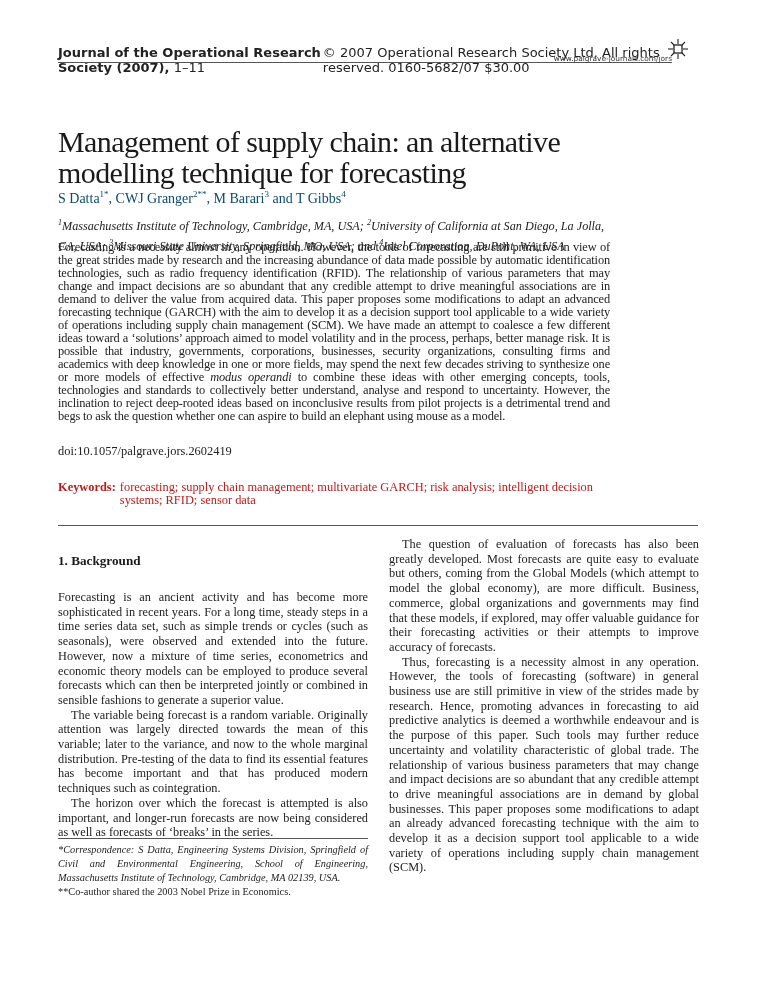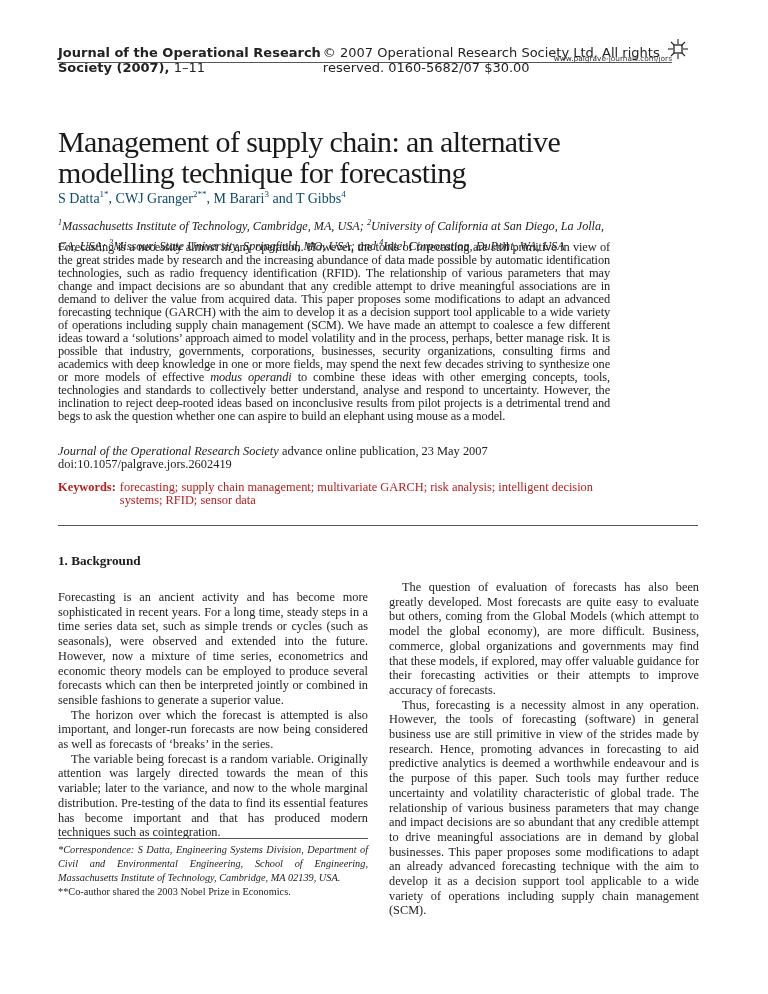--- a/index.html
+++ b/index.html
@@ -107,41 +107,40 @@
   <span>S Datta</span><sup>1*</sup><span>, </span><span>CWJ Granger</span><sup>2**</sup><span>, </span><span>M Barari</span><sup>3</sup><span> and </span><span>T Gibbs</span><sup>4</sup>
 </div>
 
 <div class="affil">
   <sup>1</sup><span>Massachusetts Institute of Technology, Cambridge, MA, USA; </span><sup>2</sup><span>University of California at San Diego, La Jolla, CA, USA; </span><sup>3</sup><span>Missouri State University, Springfield, MO, USA; and </span><sup>4</sup><span>Intel Corporation, DuPont, WA, USA</span>
 </div>
 
 <div class="abstract"><span>Forecasting is a necessity almost in any operation. However, the tools of forecasting are still primitive in view of the great strides made by research and the increasing abundance of data made possible by automatic identification technologies, such as radio frequency identification (RFID). The relationship of various parameters that may change and impact decisions are so abundant that any credible attempt to drive meaningful associations are in demand to deliver the value from acquired data. This paper proposes some modifications to adapt an advanced forecasting technique (GARCH) with the aim to develop it as a decision support tool applicable to a wide variety of operations including supply chain management (SCM). We have made an attempt to coalesce a few different ideas toward a ‘solutions’ approach aimed to model volatility and in the process, perhaps, better manage risk. It is possible that industry, governments, corporations, businesses, security organizations, consulting firms and academics with deep knowledge in one or more fields, may spend the next few decades striving to synthesize one or more models of effective </span><em>modus operandi</em><span> to combine these ideas with other emerging concepts, tools, technologies and standards to collectively better understand, analyse and respond to uncertainty. However, the inclination to reject deep-rooted ideas based on inconclusive results from pilot projects is a detrimental trend and begs to ask the question whether one can aspire to build an elephant using mouse as a model.</span></div>
 
 <div class="citation">
-  <div><em>Journal of the Operational Research Society</em><span> advance online publication, 23 May 2007</span></div>
   <div>doi:10.1057/palgrave.jors.2602419</div>
 </div>
 
 <div class="keywords">
   <span class="kw-label">Keywords:</span>
   <span>forecasting; supply chain management; multivariate GARCH; risk analysis; intelligent decision systems; RFID; sensor data</span>
 </div>
 
 <div class="body-rule"></div>
 
 <div class="section-heading">1. Background</div>
 
 <div class="col col-left">
   <p class="first">Forecasting is an ancient activity and has become more sophisticated in recent years. For a long time, steady steps in a time series data set, such as simple trends or cycles (such as seasonals), were observed and extended into the future. However, now a mixture of time series, econometrics and economic theory models can be employed to produce several forecasts which can then be interpreted jointly or combined in sensible fashions to generate a superior value.</p>
+  <p>The variable being forecast is a random variable. Originally attention was largely directed towards the mean of this variable; later to the variance, and now to the whole marginal distribution. Pre-testing of the data to find its essential features has become important and that has produced modern techniques such as cointegration.</p>
   <p>The horizon over which the forecast is attempted is also important, and longer-run forecasts are now being considered as well as forecasts of ‘breaks’ in the series.</p>
-  <p>The variable being forecast is a random variable. Originally attention was largely directed towards the mean of this variable; later to the variance, and now to the whole marginal distribution. Pre-testing of the data to find its essential features has become important and that has produced modern techniques such as cointegration.</p>
 </div>
 
 <div class="fn-rule"></div>
 <div class="footnotes">
-  <div class="corr">*Correspondence: S Datta, Engineering Systems Division, Department of Civil and Environmental Engineering, School of Engineering, Massachusetts Institute of Technology, Cambridge, MA 02139, USA.</div>
+  <div class="corr">*Correspondence: S Datta, Engineering Systems Division, Springfield of Civil and Environmental Engineering, School of Engineering, Massachusetts Institute of Technology, Cambridge, MA 02139, USA.</div>
   <div>**Co-author shared the 2003 Nobel Prize in Economics.</div>
 </div>
 
-<div class="col col-right" style="top:580px;">
+<div class="col col-right" style="top:537px;">
   <p>The question of evaluation of forecasts has also been greatly developed. Most forecasts are quite easy to evaluate but others, coming from the Global Models (which attempt to model the global economy), are more difficult. Business, commerce, global organizations and governments may find that these models, if explored, may offer valuable guidance for their forecasting activities or their attempts to improve accuracy of forecasts.</p>
   <p>Thus, forecasting is a necessity almost in any operation. However, the tools of forecasting (software) in general business use are still primitive in view of the strides made by research. Hence, promoting advances in forecasting to aid predictive analytics is deemed a worthwhile endeavour and is the purpose of this paper. Such tools may further reduce uncertainty and volatility characteristic of global trade. The relationship of various business parameters that may change and impact decisions are so abundant that any credible attempt to drive meaningful associations are in demand by global businesses. This paper proposes some modifications to adapt an already advanced forecasting technique with the aim to develop it as a decision support tool applicable to a wide variety of operations including supply chain management (SCM).</p>
 </div>
 
 </body></html>

